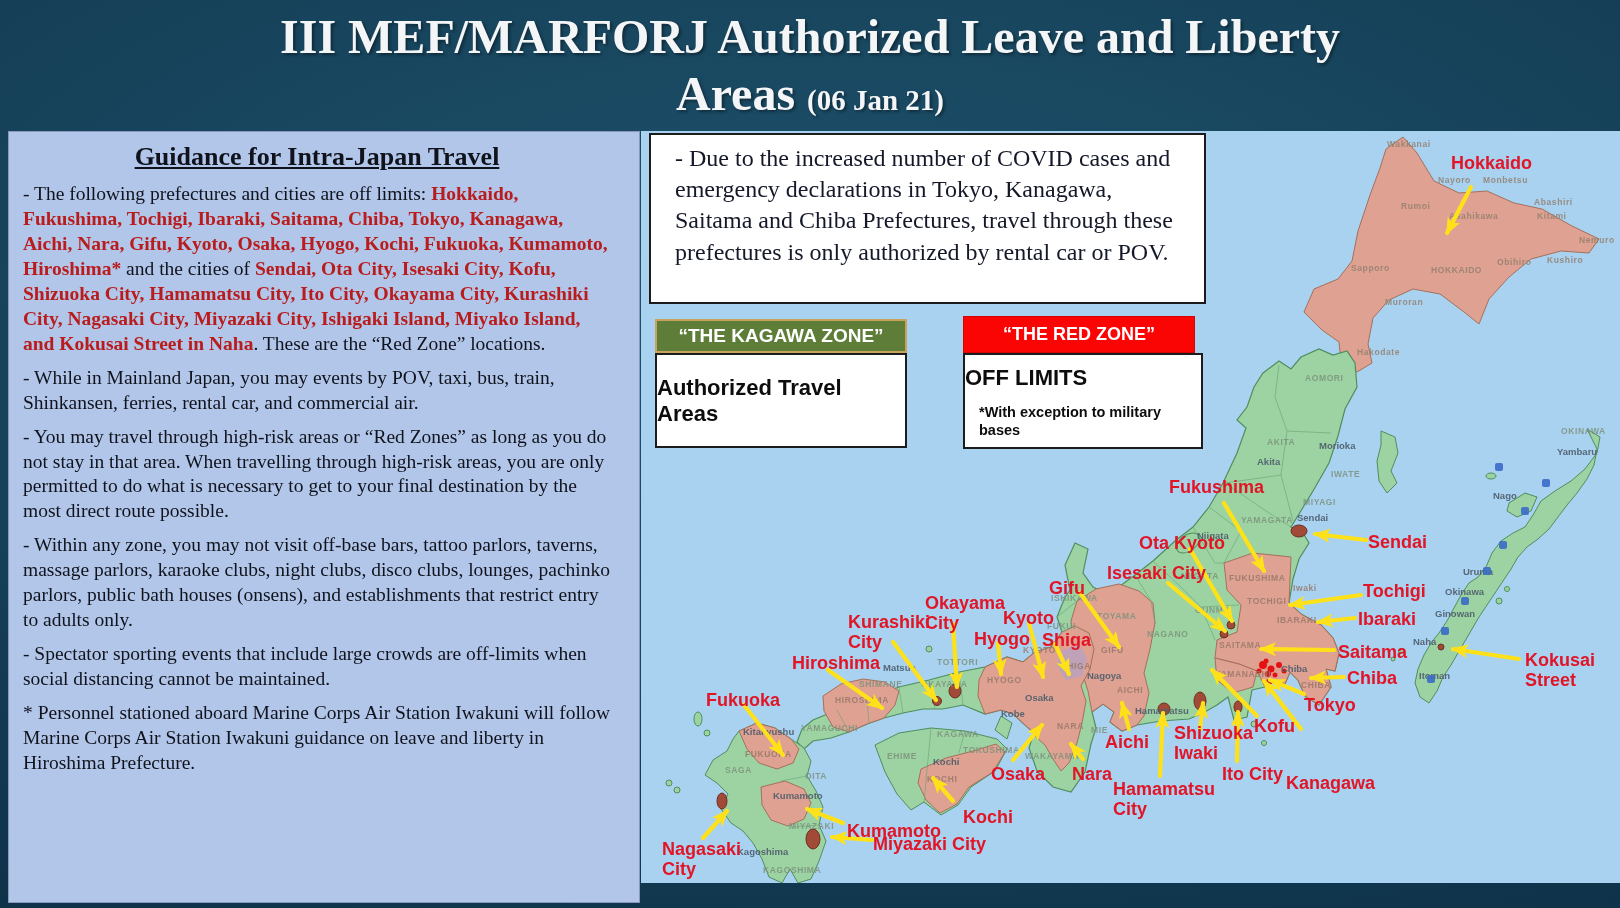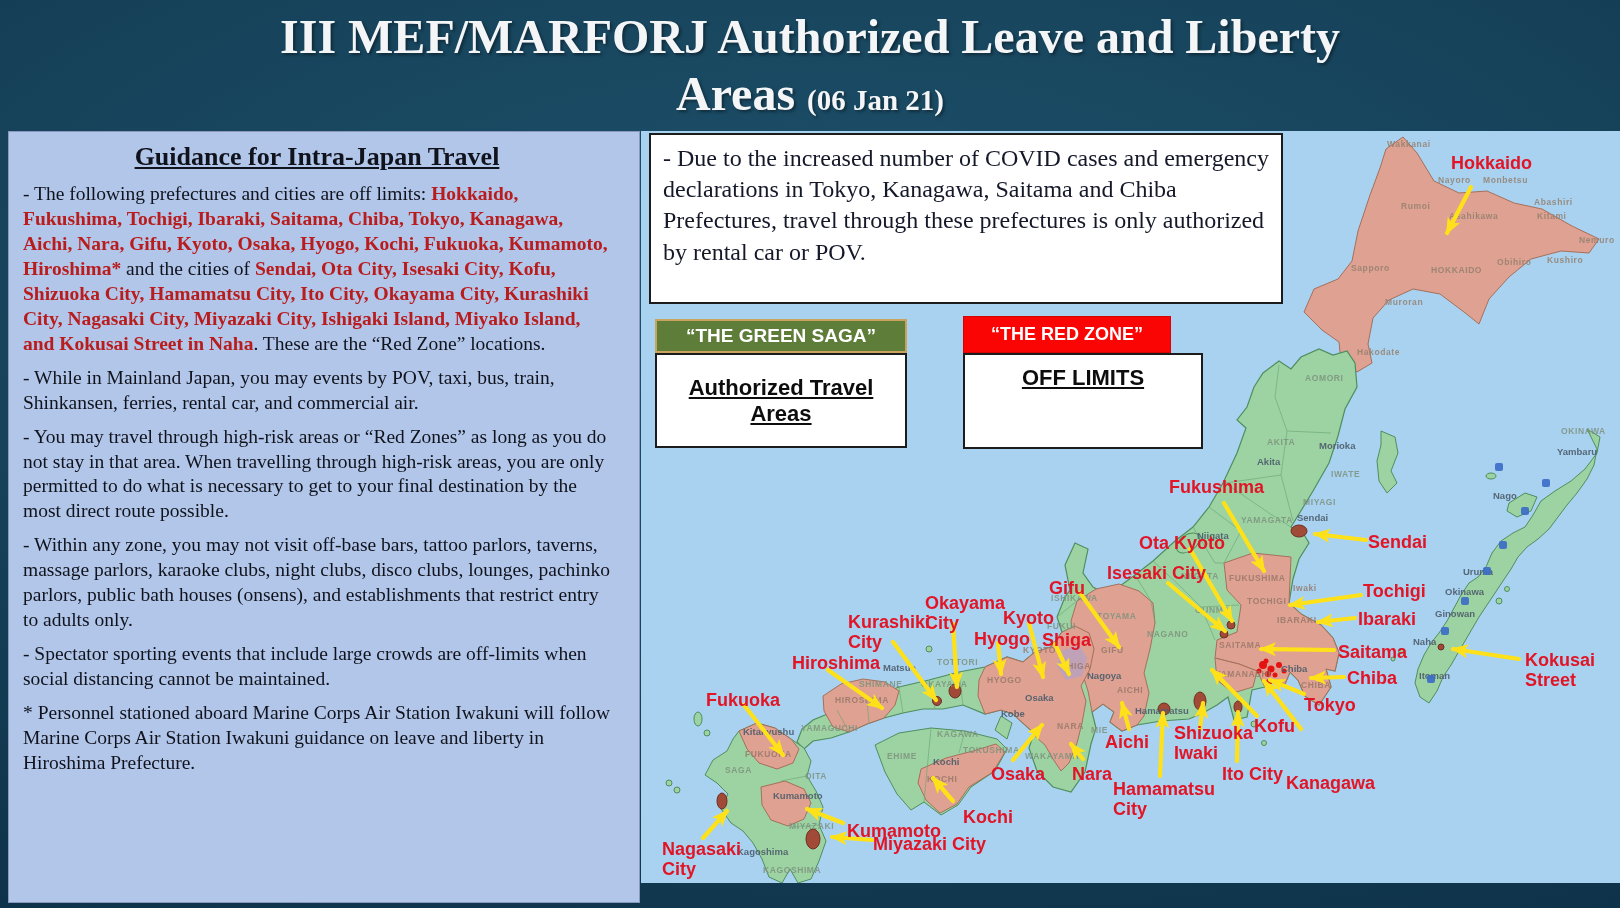--- a/index.html
+++ b/index.html
@@ -22,26 +22,26 @@
   .gp{font-size:19.5px;line-height:1.28;margin:0 0 9px 0;}
   .gp .red{color:#b91c1c;font-weight:bold;}
   
   .map-area{position:absolute;left:641px;top:131px;width:979px;height:752px;overflow:hidden;}
   .map-area svg{position:absolute;left:0;top:0;}
   .pref-name{font-size:8.5px;font-weight:bold;letter-spacing:.6px;opacity:.85;font-family:"Liberation Sans",sans-serif;}
   .city-name{font-size:9.5px;font-weight:bold;opacity:.92;font-family:"Liberation Sans",sans-serif;}
   #labels-layer{position:absolute;left:0;top:0;width:100%;height:100%;pointer-events:none;}
   .map-label{position:absolute;font-weight:bold;font-size:18px;line-height:1.12;white-space:pre-line;}
   
-  .covid-box{position:absolute;left:8px;top:2px;width:634px;height:171px;background:#ffffff;border:2px solid #1c1c1c;
-    box-sizing:border-box;padding:8px 12px;font-family:"Liberation Serif", serif;font-size:24px;line-height:1.3;color:#141829;}
+  .covid-box{position:absolute;left:8px;top:2px;width:557px;height:171px;background:#ffffff;border:2px solid #1c1c1c;
+    box-sizing:border-box;padding:8px 24px;font-family:"Liberation Serif", serif;font-size:24px;line-height:1.3;color:#141829;}
   .zone-header{position:absolute;box-sizing:border-box;text-align:center;color:#ffffff;font-weight:bold;display:flex;align-items:center;justify-content:center;}
   .green-header{left:14px;top:188px;width:252px;height:34px;font-size:19px;border:2px solid #c9a35b;}
-  .red-header{left:322px;top:185px;width:208px;height:37px;font-size:18px;border:1px solid #d40404;}
-  .zone-body{position:absolute;background:#ffffff;border:2px solid #1c1c1c;box-sizing:border-box;text-align:center;color:#0d0d0d;text-decoration:underline;}
+  .red-header{left:322px;top:185px;width:232px;height:37px;font-size:18px;border:1px solid #d40404;}
+  .zone-body{position:absolute;background:#ffffff;border:2px solid #1c1c1c;box-sizing:border-box;color:#0d0d0d;}
   .green-body{left:14px;top:222px;width:252px;height:95px;display:flex;align-items:center;justify-content:center;font-size:22px;font-weight:bold;}
   .red-body{left:322px;top:222px;width:240px;height:96px;padding-top:10px;}
   .red-body .off-limits{font-size:22px;font-weight:bold;}
   .red-body .note{font-size:14.5px;font-weight:bold;margin-top:12px;line-height:1.25;padding:0 14px;}
 </style>
 </head>
 <body>
 
 <div class="slide">
 
@@ -319,26 +319,27 @@
         <div class="map-label" style="left: 408px; top: 447px; color: rgb(226, 21, 39);">Gifu</div>
         <div class="map-label" style="left: 884px; top: 519px; color: rgb(226, 21, 39);">Kokusai
 Street</div>
       </div>
 
     <div class="covid-box">
       <span>- Due to the increased number of COVID cases and emergency declarations in Tokyo, Kanagawa, Saitama and Chiba Prefectures, travel through these prefectures is only authorized  by rental car or POV.</span>
     </div>
 
     <div class="zone-header green-header" style="background: rgb(94, 125, 57);">
-      <span>“THE GREEN SAGA”</span>
+      <span>“THE KAGAWA ZONE”</span>
     </div>
     <div class="zone-body green-body">
       <span>Authorized Travel Areas</span>
     </div>
 
     <div class="zone-header red-header" style="background: rgb(251, 4, 4);">
       <span>“THE RED ZONE”</span>
     </div>
     <div class="zone-body red-body">
       <div class="off-limits">OFF LIMITS</div>
+      <div class="note">*With exception to military bases</div>
     </div>
   </div>
 </div>
 
 </body></html>

